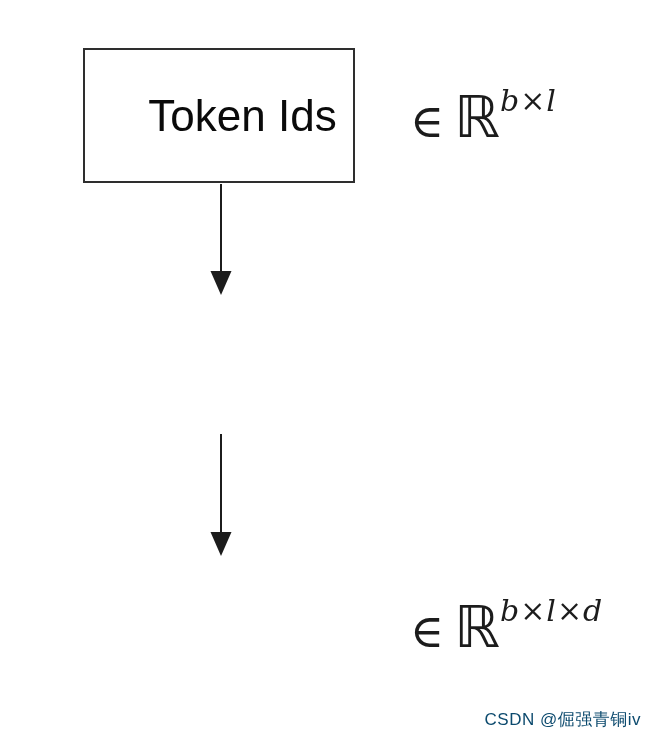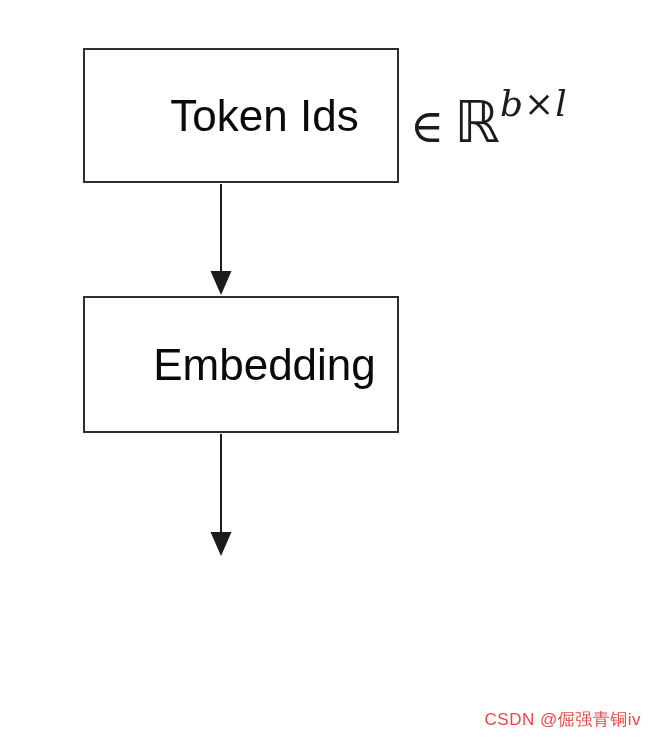--- a/index.html
+++ b/index.html
@@ -8,21 +8,21 @@
     position: relative;
     width: 657px;
     height: 738px;
     background: #ffffff;
     overflow: hidden;
     font-family: "Liberation Sans", sans-serif;
   }
   .node {
     position: absolute;
     left: 83px;
-    width: 316px;
+    width: 272px;
     border: 2px solid #2e2e2e;
     background: #ffffff;
     display: flex;
     align-items: center;
     justify-content: center;
     text-align: right;
     font-size: 44px;
     line-height: 1.12;
     color: #0a0a0a;
     padding-left: 47px;
@@ -53,33 +53,33 @@
   .f-in {
     font-size: 46px;
     margin-right: 10px;
   }
   .f-set {
     font-size: 58px;
     font-family: "DejaVu Sans", sans-serif;
     font-weight: 400;
   }
   .f-sup {
-    font-size: 36px;
+    font-size: 30px;
     font-style: italic;
     vertical-align: 26px;
     letter-spacing: 1px;
     font-family: "DejaVu Serif", serif;
   }
 
   .watermark {
     position: absolute;
     right: 16px;
     top: 708px;
     font-size: 17px;
-    color: #ef4444;
+    color: #0c4a6e;
     letter-spacing: 0.5px;
     font-family: "Liberation Sans", sans-serif;
   }
 </style>
 </head>
 <body>
 
 <div class="canvas">
 
   <svg class="arrow-layer" width="657" height="738" viewBox="0 0 657 738" xmlns="http://www.w3.org/2000/svg">
@@ -90,26 +90,26 @@
     <g>
       <line x1="221" y1="434" x2="221" y2="535" stroke="#1c1c1c" stroke-width="2"></line>
       <polygon points="210.5,532 231.5,532 221,556" fill="#1c1c1c"></polygon>
     </g>
   </svg>
 
   <div class="node" id="node-token-ids">
     <span class="node-label">Token Ids</span>
   </div>
 
-  <div class="node" id="node-embedding">
-    <span class="node-label">Embedding</span>
-  </div>
 
 
   <div class="formula" id="formula-token-ids">
     <span class="f-in">∈</span><span class="f-set">ℝ</span><sup class="f-sup">b×l</sup>
   </div>
 
 
+  <div class="formula" id="formula-token-embedding">
+    <span class="f-in">∈</span><span class="f-set">ℝ</span><sup class="f-sup">b×l×d</sup>
+  </div>
 
   <div class="watermark">CSDN @倔强青铜iv</div>
 
 </div>
 
 </body></html>

